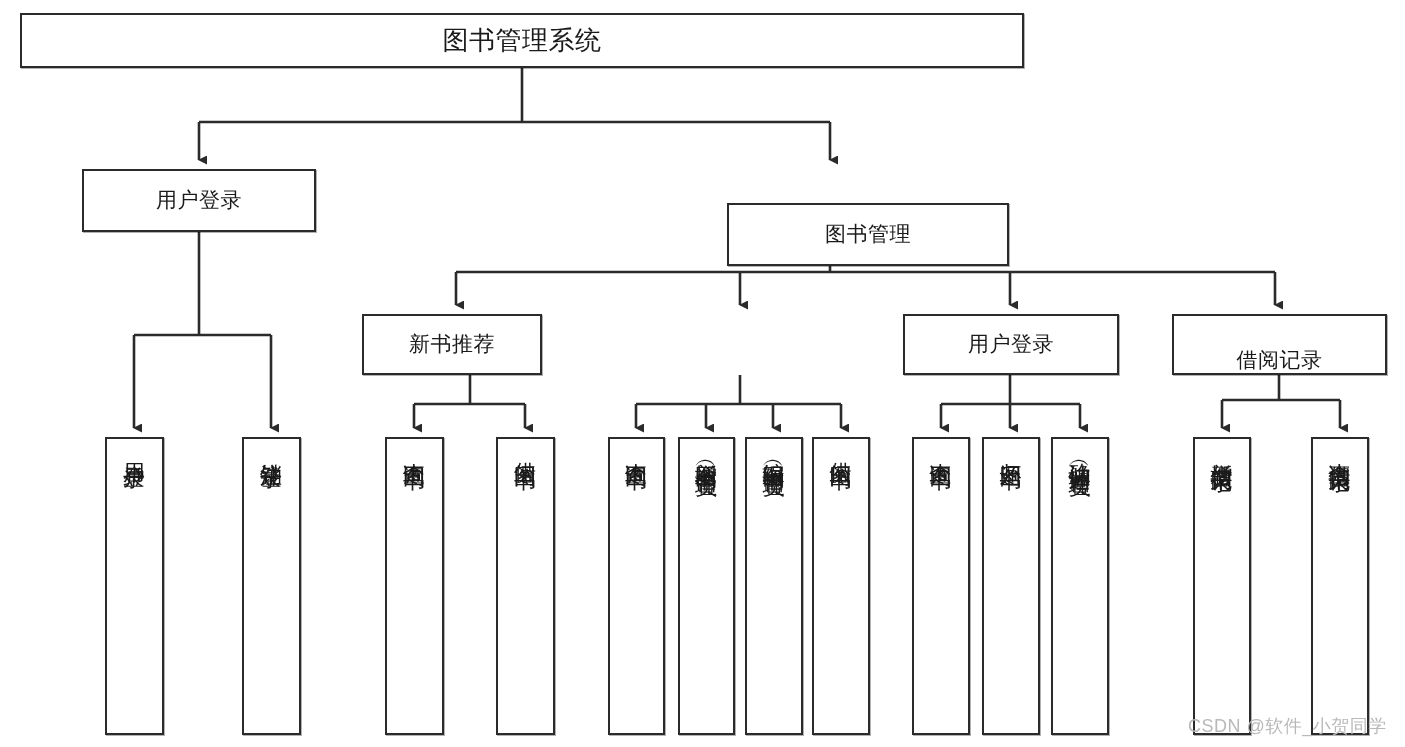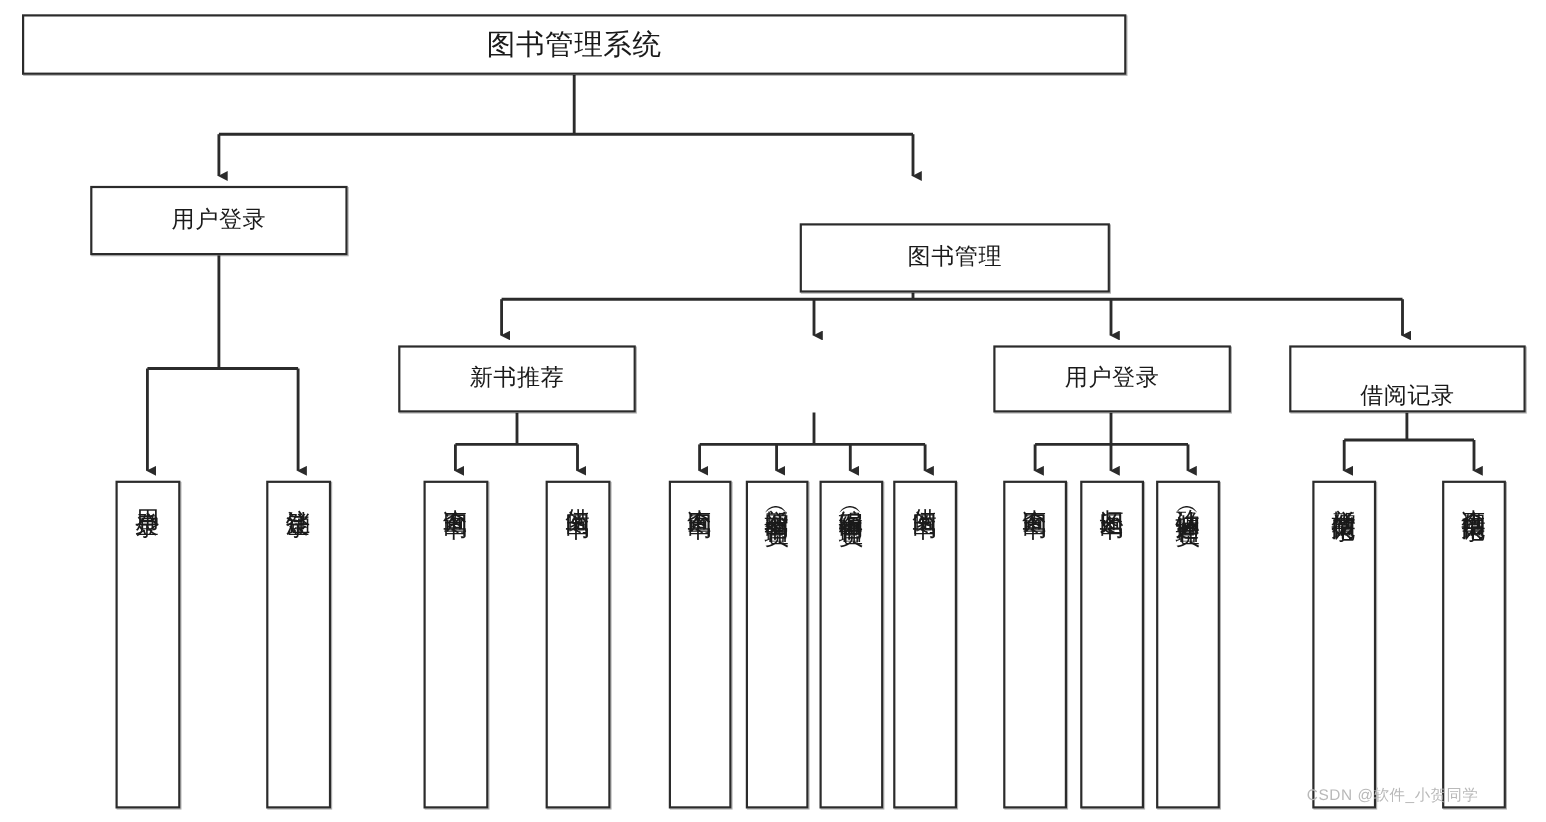--- a/index.html
+++ b/index.html
@@ -54,21 +54,21 @@
     white-space:normal;
     letter-spacing:2px;
     font-size:22px;
     line-height:1.05;
   }
   .node.root .label{ font-size:26px; }
   .watermark{
     position:absolute;
     left:1188px;
     top:714px;
-    font-size:14px;
+    font-size:18px;
     color:#b9b9b9;
     letter-spacing:0.5px;
     white-space:nowrap;
     z-index:3;
     user-select:none;
   }
 </style>
 </head>
 <body>
 
@@ -128,21 +128,21 @@
     <span class="label">图书管理系统</span>
   </div>
 
   <div class="node" style="left:82px;top:169px;width:234px;height:63px;">
     <span class="label">用户登录</span>
   </div>
   <div class="node" style="left:727px;top:169px;width:282px;height:63px;margin-top:34px;">
     <span class="label">图书管理</span>
   </div>
 
-  <div class="node" style="left:362px;top:314px;width:216px;height:61px;">
+  <div class="node" style="left:362px;top:314px;width:180px;height:61px;">
     <span class="label">新书推荐</span>
   </div>
   <div class="node" style="left:903px;top:314px;width:216px;height:61px;">
     <span class="label">用户登录</span>
   </div>
   <div class="node" style="left:1172px;top:314px;width:215px;height:61px;align-items:flex-end;">
     <span class="label">借阅记录</span>
   </div>
 
   <div class="node vertical" style="left:105px;top:437px;width:59px;height:298px;">

